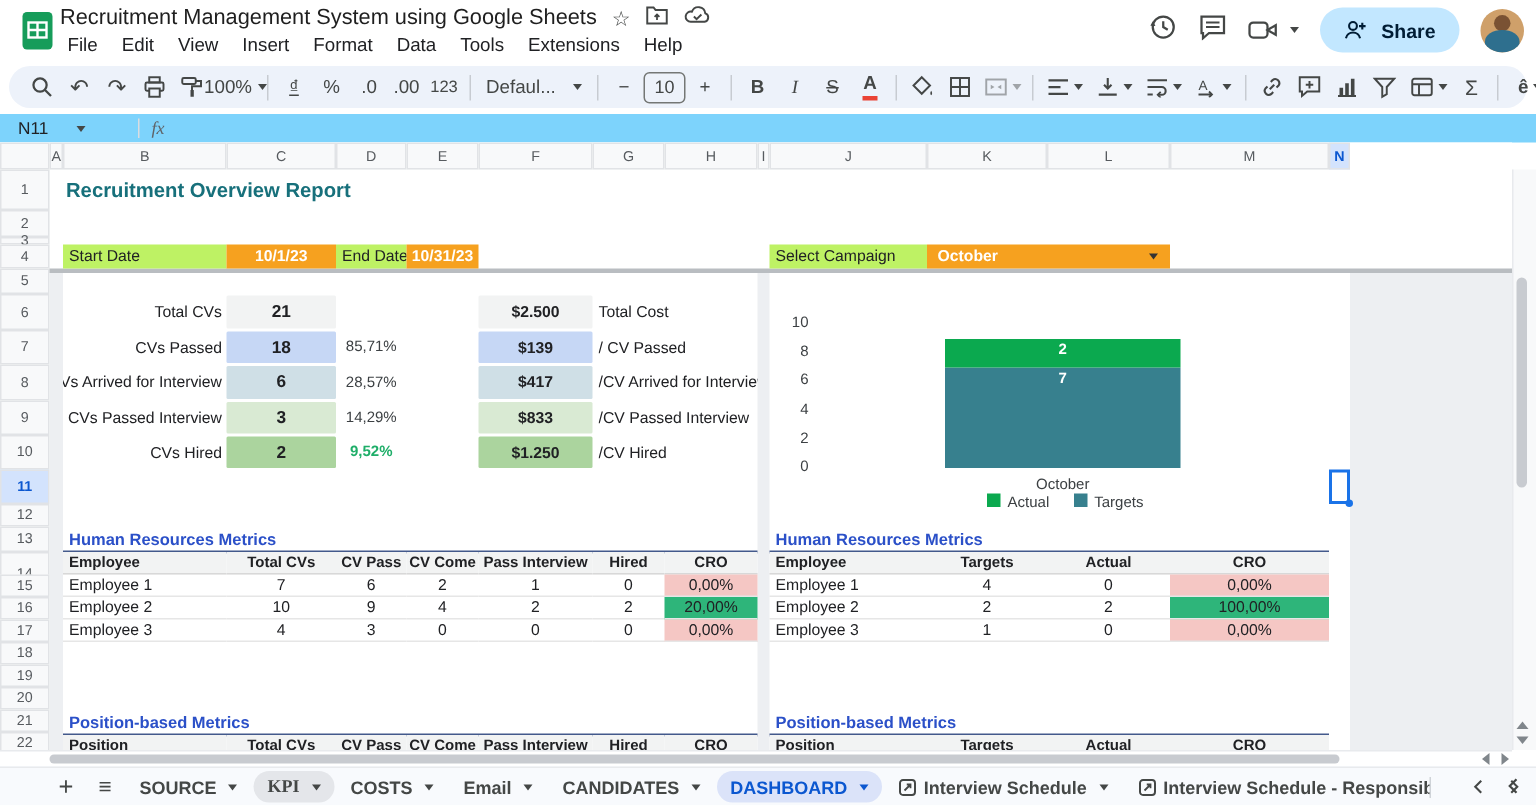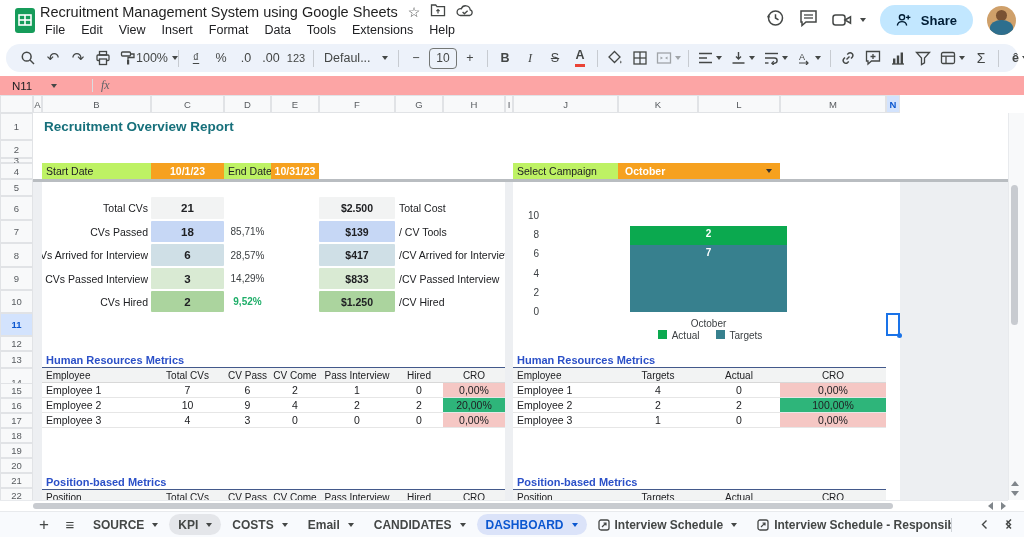--- a/index.html
+++ b/index.html
@@ -28,61 +28,61 @@
   .caret{width:0;height:0;border-left:3.5px solid transparent;border-right:3.5px solid transparent;
          border-top:4px solid #444746;display:inline-block;margin-left:3px;}
   .zoom-box{gap:1px;padding:0 4px;}
   .font-box{min-width:64px;justify-content:space-between;padding:0 5px;}
   .size-box{border:1px solid #747775;border-radius:4px;height:19px;min-width:26px;font-size:12px;}
   .bold{font-weight:700;} .ital{font-style:italic;font-family:"Liberation Serif",serif;}
   .strike{text-decoration:line-through;}
   .tcolor{font-weight:600;border-bottom:3px solid #ea4335;line-height:12px;height:15px;}
   .disabled{opacity:.45;}
   
-  .fbar{left:0;top:76px;width:1024px;height:19px;background:#fca5a5;display:flex;align-items:center;}
+  .fbar{left:0;top:76px;width:1024px;height:19px;background:#7dd3fc;display:flex;align-items:center;}
   .namebox{width:72px;display:flex;align-items:center;padding-left:12px;font-size:11.5px;color:#202124;gap:16px;}
   .fsep{width:1px;height:13px;background:#dadce0;margin:0 8px;}
   .fx{font-style:italic;font-size:12px;color:#5f6368;font-family:"Liberation Serif",serif;}
   
   #sheet{left:0;top:95px;width:1008px;height:405px;background:#fff;overflow:hidden;}
   .colhead,.rowhead,.corner{position:absolute;background:#f8f9fa;border:0.5px solid #e1e3e6;
       font-size:9.5px;color:#575b5f;display:flex;align-items:center;justify-content:center;box-sizing:border-box;}
   .selhead{background:#d3e3fd;color:#0b57d0;font-weight:700;}
   .cell{position:absolute;box-sizing:border-box;font-size:10.5px;display:flex;align-items:center;overflow:hidden;white-space:nowrap;}
   .graycell{background:#bef264;padding-left:4px;}
   .orangecell{color:#fff;font-weight:700;justify-content:center;}
   .strip{position:absolute;background:#edeff2;}
   .thick{position:absolute;background:#b9bdc1;}
   .kpi-label{justify-content:flex-end;color:#202124;}
   .kpi-val{justify-content:center;font-weight:700;font-size:11.5px;border-radius:1px;}
   .pct{justify-content:center;font-size:10px;color:#3c4043;}
   .pct-green{color:#1fae69;font-weight:700;}
   .sec-title{font-weight:700;font-size:11px;}
-  .thead{background:#f2f3f3;border-bottom:1px solid #d8d8d8;}
+  .thead{background:#f2f3f3;border-bottom:1px solid #d8d8d8;font-weight:bold;}
   .tcell{position:absolute;box-sizing:border-box;font-size:10.5px;display:flex;align-items:center;
          overflow:hidden;white-space:nowrap;border-bottom:1px solid #e6e6e6;}
   .tick{position:absolute;font-size:10px;color:#3c4043;text-align:right;}
   .seg{position:absolute;display:flex;justify-content:center;color:#fff;font-size:10px;font-weight:700;}
   .legend{position:absolute;display:flex;align-items:center;justify-content:center;gap:16px;font-size:10px;color:#3c4043;}
   .lg-sq{width:9px;height:9px;display:inline-block;margin-right:5px;}
   .selbox{position:absolute;border:2px solid #1a73e8;box-sizing:border-box;}
   .selhandle{position:absolute;width:5px;height:5px;border-radius:50%;background:#1a73e8;}
   
   .vscroll{left:1008px;top:113px;width:16px;height:387px;background:#f8f9fa;border-left:1px solid #e8eaed;box-sizing:border-box;}
   .vthumb{left:1011px;top:185px;width:7px;height:140px;background:#c8cbd0;border-radius:3.5px;}
   .hscroll{left:0;top:500px;width:1008px;height:11px;background:#fff;border-top:1px solid #e8eaed;box-sizing:border-box;}
   .hthumb{left:33px;top:503px;width:860px;height:6px;background:#c8cbd0;border-radius:3px;}
   .tri{width:0;height:0;position:absolute;}
   
   .tabbar{left:0;top:511px;width:1024px;height:26px;background:#f8fafd;border-top:1px solid #e8eaed;
           box-sizing:border-box;display:flex;align-items:center;padding-left:32px;gap:2px;}
   .tab{display:flex;align-items:center;gap:5px;height:21px;padding:0 9px;border-radius:11px;
        font-size:12px;font-weight:600;color:#444746;white-space:nowrap;}
   .tab .caret{border-top-color:#444746;}
-  .tab.hl{background:#e4e6ea;}
+  .tab.hl{background:#e4e6ea;font-family:Liberation Serif, serif;}
   .tab.active{background:#dbe3f9;color:#0b57d0;}
   .tab.active .caret{border-top-color:#0b57d0;}
   .tab .trunc{max-width:176px;overflow:hidden;border-right:1px solid #cfd3d8;padding-right:1px;}
   .tbtn{display:inline-flex;align-items:center;justify-content:center;width:24px;height:24px;color:#444746;}
   .navchev{display:inline-flex;align-items:center;justify-content:center;width:22px;height:22px;}
 </style>
 </head>
 <body>
 
 <div id="screen">
@@ -365,21 +365,21 @@
         <span class="caret" style="border-top-color: rgb(51, 51, 51); margin-right: 8px;"></span>
       </div>
       <div class="cell kpi-label" style="position: absolute; left: 42px; top: 101px; width: 106px; height: 24px;">Total CVs</div>
       <div class="cell kpi-val" style="position: absolute; left: 151px; top: 102px; width: 73px; height: 22px; background: rgb(242, 243, 243);">21</div>
       <div class="cell kpi-val" style="position: absolute; left: 319px; top: 102px; width: 76px; height: 22px; background: rgb(242, 243, 243); font-size: 10.5px;">$2.500</div>
       <div class="cell" style="position: absolute; left: 399px; top: 101px; width: 106px; height: 24px; font-size: 10.5px;">Total Cost</div>
       <div class="cell kpi-label" style="position: absolute; left: 42px; top: 125px; width: 106px; height: 23px;">CVs Passed</div>
       <div class="cell kpi-val" style="position: absolute; left: 151px; top: 126px; width: 73px; height: 21px; background: rgb(198, 215, 245);">18</div>
       <div class="cell pct" style="position: absolute; left: 224px; top: 125px; width: 47px; height: 23px;">85,71%</div>
       <div class="cell kpi-val" style="position: absolute; left: 319px; top: 126px; width: 76px; height: 21px; background: rgb(198, 215, 245); font-size: 10.5px;">$139</div>
-      <div class="cell" style="position: absolute; left: 399px; top: 125px; width: 106px; height: 23px; font-size: 10.5px;">/ CV Tools</div>
+      <div class="cell" style="position: absolute; left: 399px; top: 125px; width: 106px; height: 23px; font-size: 10.5px;">/ CV Passed</div>
       <div class="cell kpi-label" style="position: absolute; left: 42px; top: 148px; width: 106px; height: 24px;">CVs Arrived for Interview</div>
       <div class="cell kpi-val" style="position: absolute; left: 151px; top: 149px; width: 73px; height: 22px; background: rgb(207, 223, 230);">6</div>
       <div class="cell pct" style="position: absolute; left: 224px; top: 148px; width: 47px; height: 24px;">28,57%</div>
       <div class="cell kpi-val" style="position: absolute; left: 319px; top: 149px; width: 76px; height: 22px; background: rgb(207, 223, 230); font-size: 10.5px;">$417</div>
       <div class="cell" style="position: absolute; left: 399px; top: 148px; width: 106px; height: 24px; font-size: 10.5px;">/CV Arrived for Interview</div>
       <div class="cell kpi-label" style="position: absolute; left: 42px; top: 172px; width: 106px; height: 23px;">CVs Passed Interview</div>
       <div class="cell kpi-val" style="position: absolute; left: 151px; top: 173px; width: 73px; height: 21px; background: rgb(217, 234, 211);">3</div>
       <div class="cell pct" style="position: absolute; left: 224px; top: 172px; width: 47px; height: 23px;">14,29%</div>
       <div class="cell kpi-val" style="position: absolute; left: 319px; top: 173px; width: 76px; height: 21px; background: rgb(217, 234, 211); font-size: 10.5px;">$833</div>
       <div class="cell" style="position: absolute; left: 399px; top: 172px; width: 106px; height: 23px; font-size: 10.5px;">/CV Passed Interview</div>

